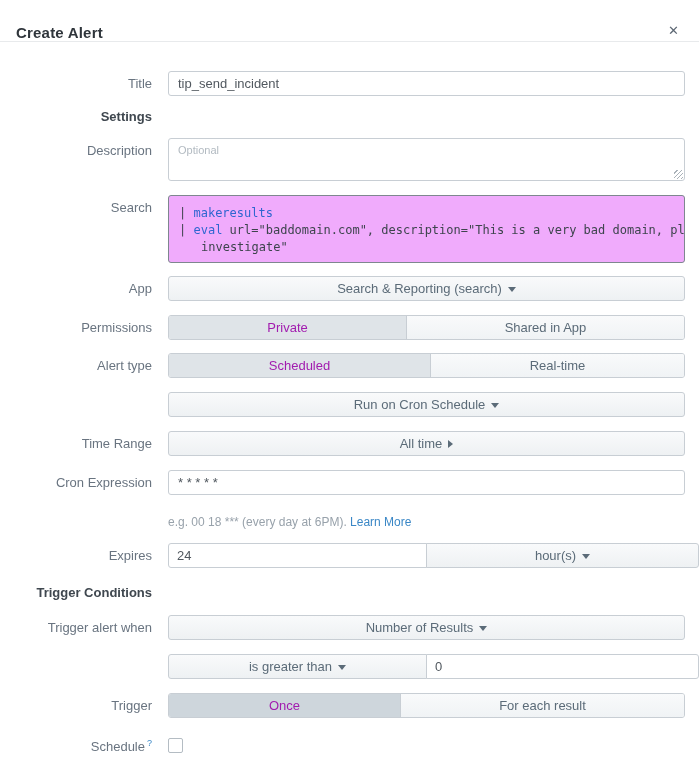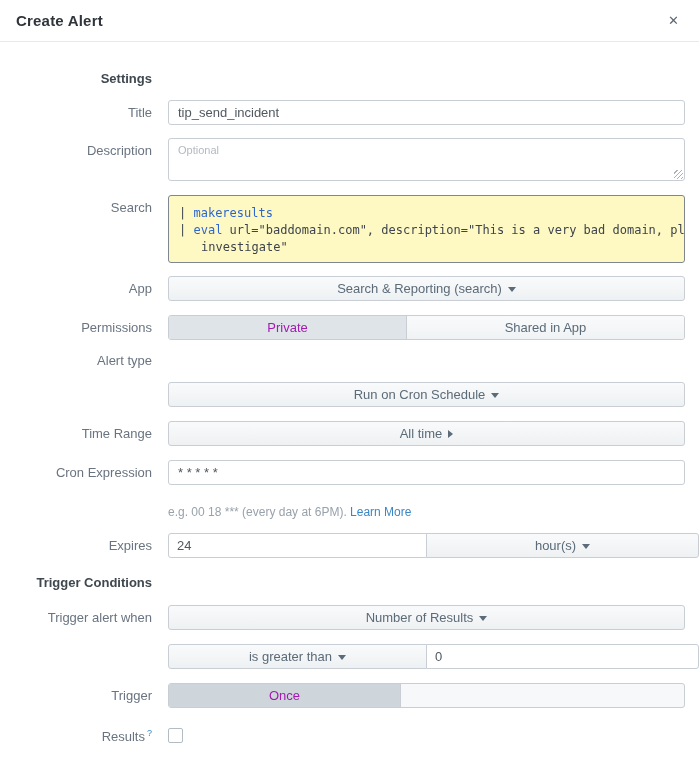--- a/index.html
+++ b/index.html
@@ -6,21 +6,21 @@
   html,body { width: 699px; }
   body {
     font-family: "Liberation Sans", sans-serif;
     background: #ffffff;
     color: #3d454d;
   }
   .dialog { width: 699px; height: 759px; background: #fff; overflow: hidden; position: relative; }
 
   
   .dlg-header {
-    height: 42px; display: flex; align-items: center; justify-content: space-between;
+    height: 42px; display: flex; align-items: flex-end; justify-content: space-between;
     padding: 0 16px; border-bottom: 1px solid #e8eaec;
   }
   .dlg-title { font-size: 15px; font-weight: bold; color: #2f353b; letter-spacing: .2px; }
   .dlg-close { font-size: 13px; color: #5c6773; cursor: pointer; line-height: 1; padding: 4px; }
 
   
   .content { padding-top: 29px; }
   .row { display: flex; align-items: center; margin-bottom: 13px; }
   .row.top { align-items: flex-start; }
   .label {
@@ -51,21 +51,21 @@
   }
   .resize-grip {
     position: absolute; right: 2px; bottom: 2px; width: 9px; height: 9px;
     background: repeating-linear-gradient(135deg, transparent 0 2px, #aab2b9 2px 3px);
     pointer-events: none;
   }
 
   
   .search-box {
     width: 100%; height: 68px; border: 1px solid #7e878f; border-radius: 3px;
-    background: #fef9c3; padding: 9px 10px; overflow: hidden;
+    background: #f0abfc; padding: 9px 10px; overflow: hidden;
     font-family: "DejaVu Sans Mono", monospace; font-size: 12px; line-height: 17px; color: #3d444d;
   }
   .code-line { white-space: pre; }
   .code-line.indent { padding-left: 22px; }
   .spl-cmd { color: #2e66d0; }
 
   
   .btn {
     width: 100%; height: 25px; display: flex; align-items: center; justify-content: center;
     background: linear-gradient(#f9fafb, #eef1f3);
@@ -123,29 +123,29 @@
 
 <div class="dialog">
 
   <div class="dlg-header">
     <div class="dlg-title">Create Alert</div>
     <div class="dlg-close">✕</div>
   </div>
 
   <div class="content">
 
+    <div class="row">
+      <div class="label">Title</div>
+      <div class="control">
+        <input class="text-input" type="text" value="tip_send_incident" style="">
+      </div>
+    </div>
+
     <div class="row heading-row">
       <div class="section-heading">Settings</div>
-    </div>
-
-    <div class="row">
-      <div class="label">Title</div>
-      <div class="control">
-        <input class="text-input" type="text" value="tip_send_incident" style="">
-      </div>
     </div>
 
     <div class="row top mb14">
       <div class="label">Description</div>
       <div class="control textarea-wrap">
         <textarea class="text-area" placeholder="Optional" style=""></textarea>
         <span class="resize-grip"></span>
       </div>
     </div>
 
@@ -175,20 +175,26 @@
       <div class="control">
         <div class="segments">
           <div class="segment first selected" style="width:238px">Private</div>
           <div class="segment" style="flex:1">Shared in App</div>
         </div>
       </div>
     </div>
 
     <div class="row mb14">
       <div class="label">Alert type</div>
+      <div class="control">
+        <div class="segments">
+          <div class="segment first selected" style="width:262px">Scheduled</div>
+          <div class="segment" style="flex:1">Real-time</div>
+        </div>
+      </div>
     </div>
 
     <div class="row mb14">
       <div class="label"></div>
       <div class="control">
         <div class="btn">
           <span>Run on Cron Schedule</span>
           <span class="caret-down"></span>
         </div>
       </div>
@@ -246,25 +252,26 @@
         </div>
         <input class="text-input right" style="flex: 1 1 0%;" type="text" value="0">
       </div>
     </div>
 
     <div class="row trigger-row">
       <div class="label">Trigger</div>
       <div class="control">
         <div class="segments">
           <div class="segment first selected darker" style="width:232px">Once</div>
+          <div class="segment" style="flex:1">For each result</div>
         </div>
       </div>
     </div>
 
     <div class="row throttle-row">
-      <div class="label"><span>Results</span><sup class="sup-help">?</sup></div>
+      <div class="label"><span>Schedule</span><sup class="sup-help">?</sup></div>
       <div class="control">
         <div class="checkbox"></div>
       </div>
     </div>
 
   </div>
 </div>
 
 </body></html>

